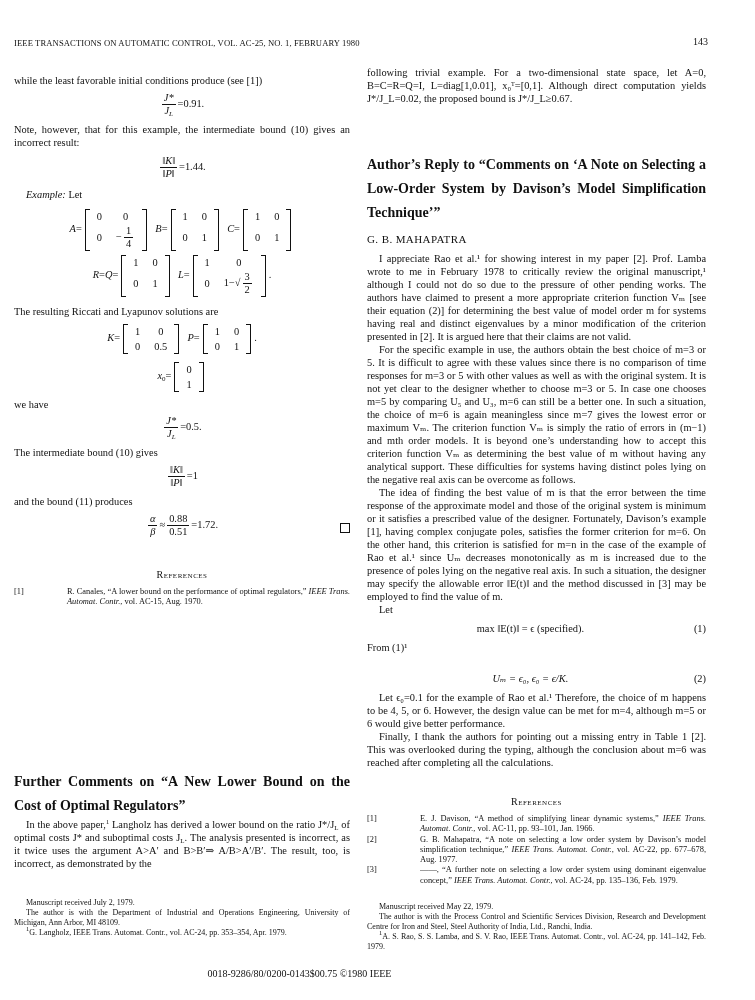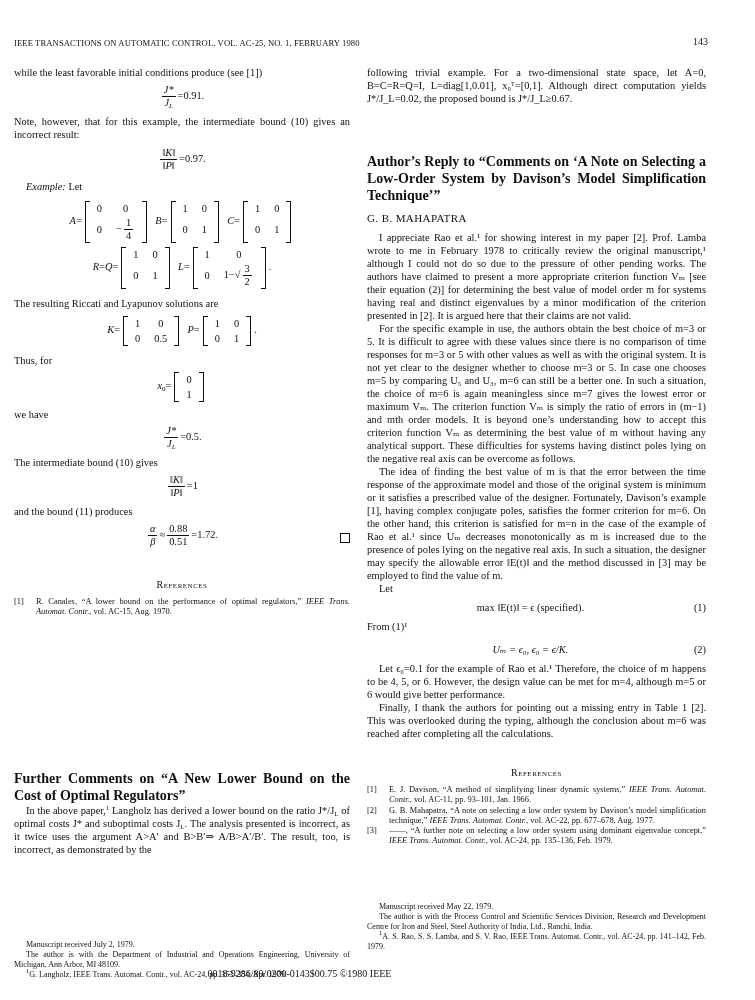--- a/index.html
+++ b/index.html
@@ -17,48 +17,48 @@
   .eq { text-align:center; font-style:normal; }
   i, .it { font-style:italic; }
   .frac { display:inline-block; vertical-align:middle; text-align:center; margin:0 2px; }
   .frac .n { display:block; border-bottom:1px solid #111; padding:0 2px; line-height:12px; }
   .frac .d { display:block; line-height:12px; }
   .mat { display:inline-block; vertical-align:middle; border-left:1.3px solid #111; border-right:1.3px solid #111; padding:0 4px; position:relative; margin:0 3px; }
   .mat:before, .mat:after { content:""; position:absolute; top:0; bottom:0; width:4px; border-top:1.3px solid #111; border-bottom:1.3px solid #111; }
   .mat:before { left:0; } .mat:after { right:0; }
   .mat table { border-collapse:collapse; }
   .mat td { padding:1px 7px; text-align:center; font-size:10.4px; }
-  .title { font-weight:bold; font-size:14px; line-height:17px; }
+  .title { font-weight:bold; font-size:14px; line-height:24px; }
   .author { text-align:left; font-size:11px; letter-spacing:0.4px; }
   .refhead { text-align:center; font-variant:small-caps; font-size:10px; letter-spacing:0.5px; }
   .ref { font-size:8.4px; line-height:10.3px; display:flex; }
   .ref .num { width:22px; flex:none; }
-  .ref .txt { flex:1; }
+  .ref .txt { flex:1;margin-left:31px; }
   .fn { font-size:8px; line-height:10px; }
   .qed { display:inline-block; width:8px; height:8px; border:1px solid #111; }
   .footer { top:968px; left:0; width:599px; text-align:center; font-size:10px; }
   sup { font-size:6.5px; vertical-align:4px; line-height:0; }
   sub { font-size:7px; vertical-align:-2px; line-height:0; }
 </style>
 </head>
 <body>
 
 <div class="abs hdr">
   <span class="sc">IEEE TRANSACTIONS ON AUTOMATIC CONTROL, VOL. AC-25, NO. 1, FEBRUARY 1980</span>
 </div>
 <div class="abs pgno">143</div>
 
-<div class="col colL" style="top:66px;">
+<div class="col colL" style="top:74px;">
   <p>while the least favorable initial conditions produce (see [1])</p>
   <div class="eq" style="margin:5px 0 6px;">
     <span class="frac"><span class="n it">J*</span><span class="d it">J<sub>L</sub></span></span><span>=0.91.</span>
   </div>
   <p>Note, however, that for this example, the intermediate bound (10) gives an incorrect result:</p>
   <div class="eq" style="margin:6px 0 8px;">
-    <span class="frac"><span class="n it">‖K‖</span><span class="d it">‖P‖</span></span><span>=0.97.</span>
+    <span class="frac"><span class="n it">‖K‖</span><span class="d it">‖P‖</span></span><span>=1.44.</span>
   </div>
   <p class="ind"><i>Example:</i><span> Let</span></p>
 
   <div class="eq" style="margin:8px 0 4px;">
     <i>A</i>=<span class="mat"><table>
           <tbody>
             <tr>
               <td>0</td>
               <td>0</td>
             </tr>
@@ -140,21 +140,20 @@
               <td>1</td>
               <td>0</td>
             </tr>
             <tr>
               <td>0</td>
               <td>1</td>
             </tr>
           </tbody>
         </table></span>.
   </div>
-  <p>Thus, for</p>
   <div class="eq" style="margin:5px 0 6px;">
     <i>x</i><sub>0</sub>=<span class="mat"><table>
           <tbody>
             <tr>
               <td>0</td>
             </tr>
             <tr>
               <td>1</td>
             </tr>
           </tbody>
@@ -178,42 +177,42 @@
   <div class="ref" style="margin-top:6px;">
     <span class="num">[1]</span>
     <span class="txt"><span>R. Canales, “A lower bound on the performance of optimal regulators,” </span><i>IEEE Trans. Automat. Contr.</i><span>, vol. AC-15, Aug. 1970.</span></span>
   </div>
 </div>
 
 <div class="col colL" style="top:770px;">
   <div class="title">Further Comments on “A New Lower Bound on the Cost of Optimal Regulators”</div>
   <p class="ind"><span>In the above paper,</span><sup>1</sup><span> Langholz has derived a lower bound on the ratio J*/J</span><sub>L</sub><span> of optimal costs J* and suboptimal costs J</span><sub>L</sub><span>. The analysis presented is incorrect, as it twice uses the argument A&gt;A′ and B&gt;B′⇒ A/B&gt;A′/B′. The result, too, is incorrect, as demonstrated by the</span></p>
 </div>
-<div class="col colL fn" style="top:940px;">
+<div class="col colL fn" style="top:898px;">
   <p class="ind">Manuscript received July 2, 1979.</p>
   <p class="ind">The author is with the Department of Industrial and Operations Engineering, University of Michigan, Ann Arbor, MI 48109.</p>
   <p class="ind"><sup>1</sup><span>G. Langholz, IEEE Trans. Automat. Contr., vol. AC-24, pp. 353–354, Apr. 1979.</span></p>
 </div>
 
 <div class="col colR" style="top:66px;">
   <p>following trivial example. For a two-dimensional state space, let A=0, B=C=R=Q=I, L=diag[1,0.01], x₀ᵀ=[0,1]. Although direct computation yields J*/J_L=0.02, the proposed bound is J*/J_L≥0.67.</p>
 </div>
 <div class="col colR" style="top:153px;">
   <div class="title">Author’s Reply to “Comments on ‘A Note on Selecting a Low-Order System by Davison’s Model Simplification Technique’”</div>
   <div class="author" style="margin:8px 0 6px;">G. B. MAHAPATRA</div>
   <p class="ind">I appreciate Rao et al.¹ for showing interest in my paper [2]. Prof. Lamba wrote to me in February 1978 to critically review the original manuscript,¹ although I could not do so due to the pressure of other pending works. The authors have claimed to present a more appropriate criterion function Vₘ [see their equation (2)] for determining the best value of model order m for systems having real and distinct eigenvalues by a minor modification of the criterion presented in [2]. It is argued here that their claims are not valid.</p>
   <p class="ind">For the specific example in use, the authors obtain the best choice of m=3 or 5. It is difficult to agree with these values since there is no comparison of time responses for m=3 or 5 with other values as well as with the original system. It is not yet clear to the designer whether to choose m=3 or 5. In case one chooses m=5 by comparing U₅ and U₃, m=6 can still be a better one. In such a situation, the choice of m=6 is again meaningless since m=7 gives the lowest error or maximum Vₘ. The criterion function Vₘ is simply the ratio of errors in (m−1) and mth order models. It is beyond one’s understanding how to accept this criterion function Vₘ as determining the best value of m without having any analytical support. These difficulties for systems having distinct poles lying on the negative real axis can be overcome as follows.</p>
   <p class="ind">The idea of finding the best value of m is that the error between the time response of the approximate model and those of the original system is minimum or it satisfies a prescribed value of the designer. Fortunately, Davison’s example [1], having complex conjugate poles, satisfies the former criterion for m=6. On the other hand, this criterion is satisfied for m=n in the case of the example of Rao et al.¹ since Uₘ decreases monotonically as m is increased due to the presence of poles lying on the negative real axis. In such a situation, the designer may specify the allowable error ‖E(t)‖ and the method discussed in [3] may be employed to find the value of m.</p>
   <p class="ind">Let</p>
   <div style="display:flex; margin:6px 0 6px;">
     <span style="flex:1; text-align:center;">max ‖E(t)‖ = ϵ   (specified).</span>
     <span>(1)</span>
   </div>
   <p>From (1)¹</p>
-  <div style="display:flex; margin:10px 0 6px;">
+  <div style="display:flex; margin:18px 0 6px;">
     <span style="flex:1; text-align:center;" class="it">Uₘ = ϵ₀,   ϵ₀ = ϵ/K.</span>
     <span>(2)</span>
   </div>
   <p class="ind">Let ϵ₀=0.1 for the example of Rao et al.¹ Therefore, the choice of m happens to be 4, 5, or 6. However, the design value can be met for m=4, although m=5 or 6 would give better performance.</p>
   <p class="ind">Finally, I thank the authors for pointing out a missing entry in Table 1 [2]. This was overlooked during the typing, although the conclusion about m=6 was reached after completing all the calculations.</p>
 
   <div class="refhead" style="margin-top:26px;">References</div>
   <div class="ref" style="margin-top:6px;">
     <span class="num">[1]</span>
     <span class="txt"><span>E. J. Davison, “A method of simplifying linear dynamic systems,” </span><i>IEEE Trans. Automat. Contr.</i><span>, vol. AC-11, pp. 93–101, Jan. 1966.</span></span>

